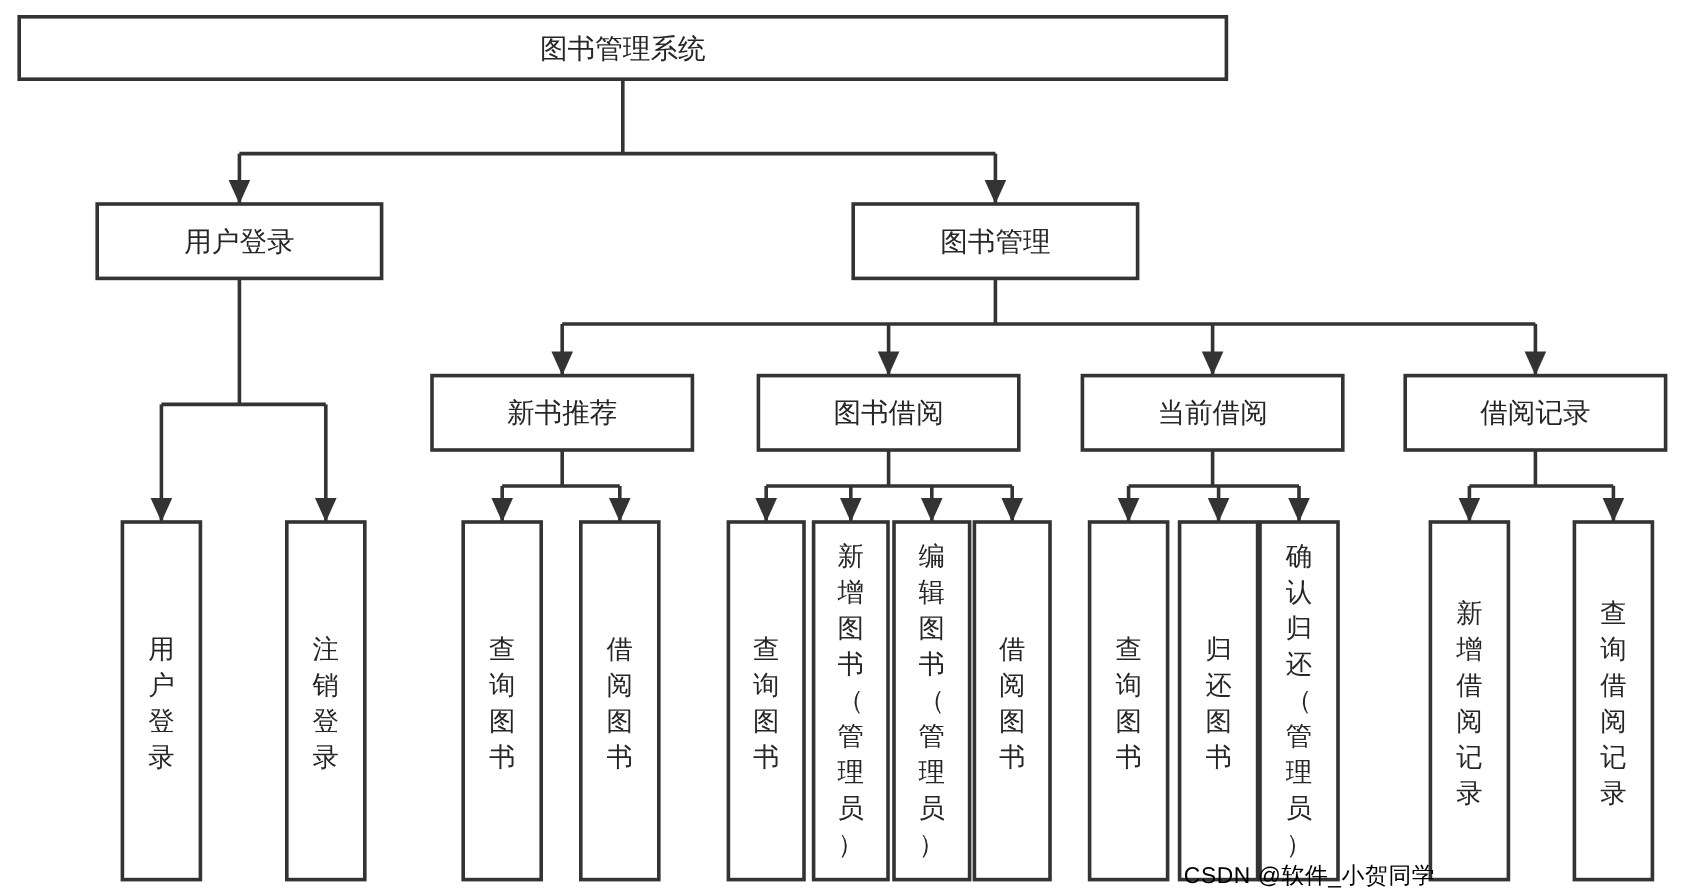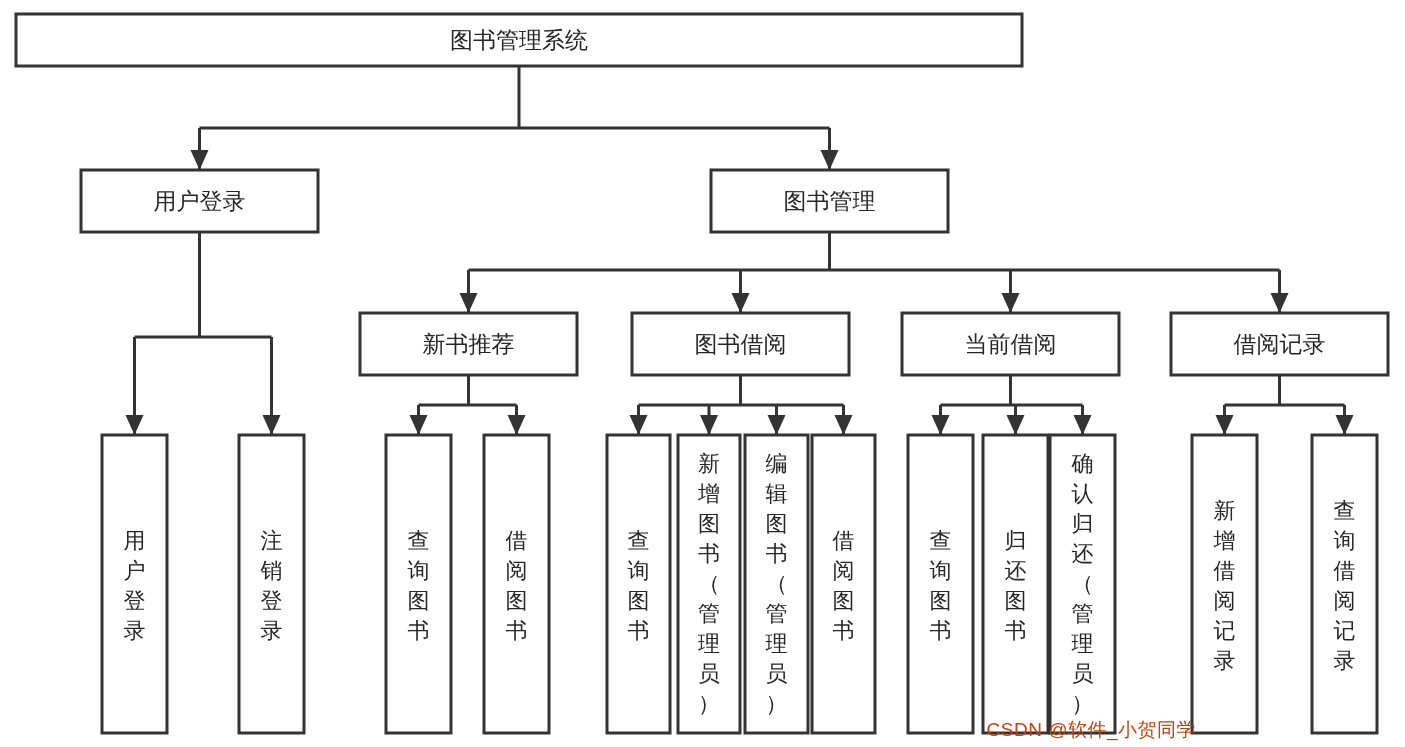--- a/index.html
+++ b/index.html
@@ -50,21 +50,21 @@
   .arrow-head {
     fill: #333333;
     stroke: none;
   }
   .watermark {
     position: absolute;
     right: 8px;
     bottom: 4px;
     font-family: "Liberation Sans", "DejaVu Sans", sans-serif;
     font-size: 19px;
-    color: #c2410c;
+    color: #000000;
     white-space: nowrap;
     letter-spacing: 0.5px;
   }
 </style>
 </head>
 <body>
 
 <div id="diagram-root">
   <svg class="diagram-canvas" viewBox="0 0 1405 747">
     <g id="connector-layer">

